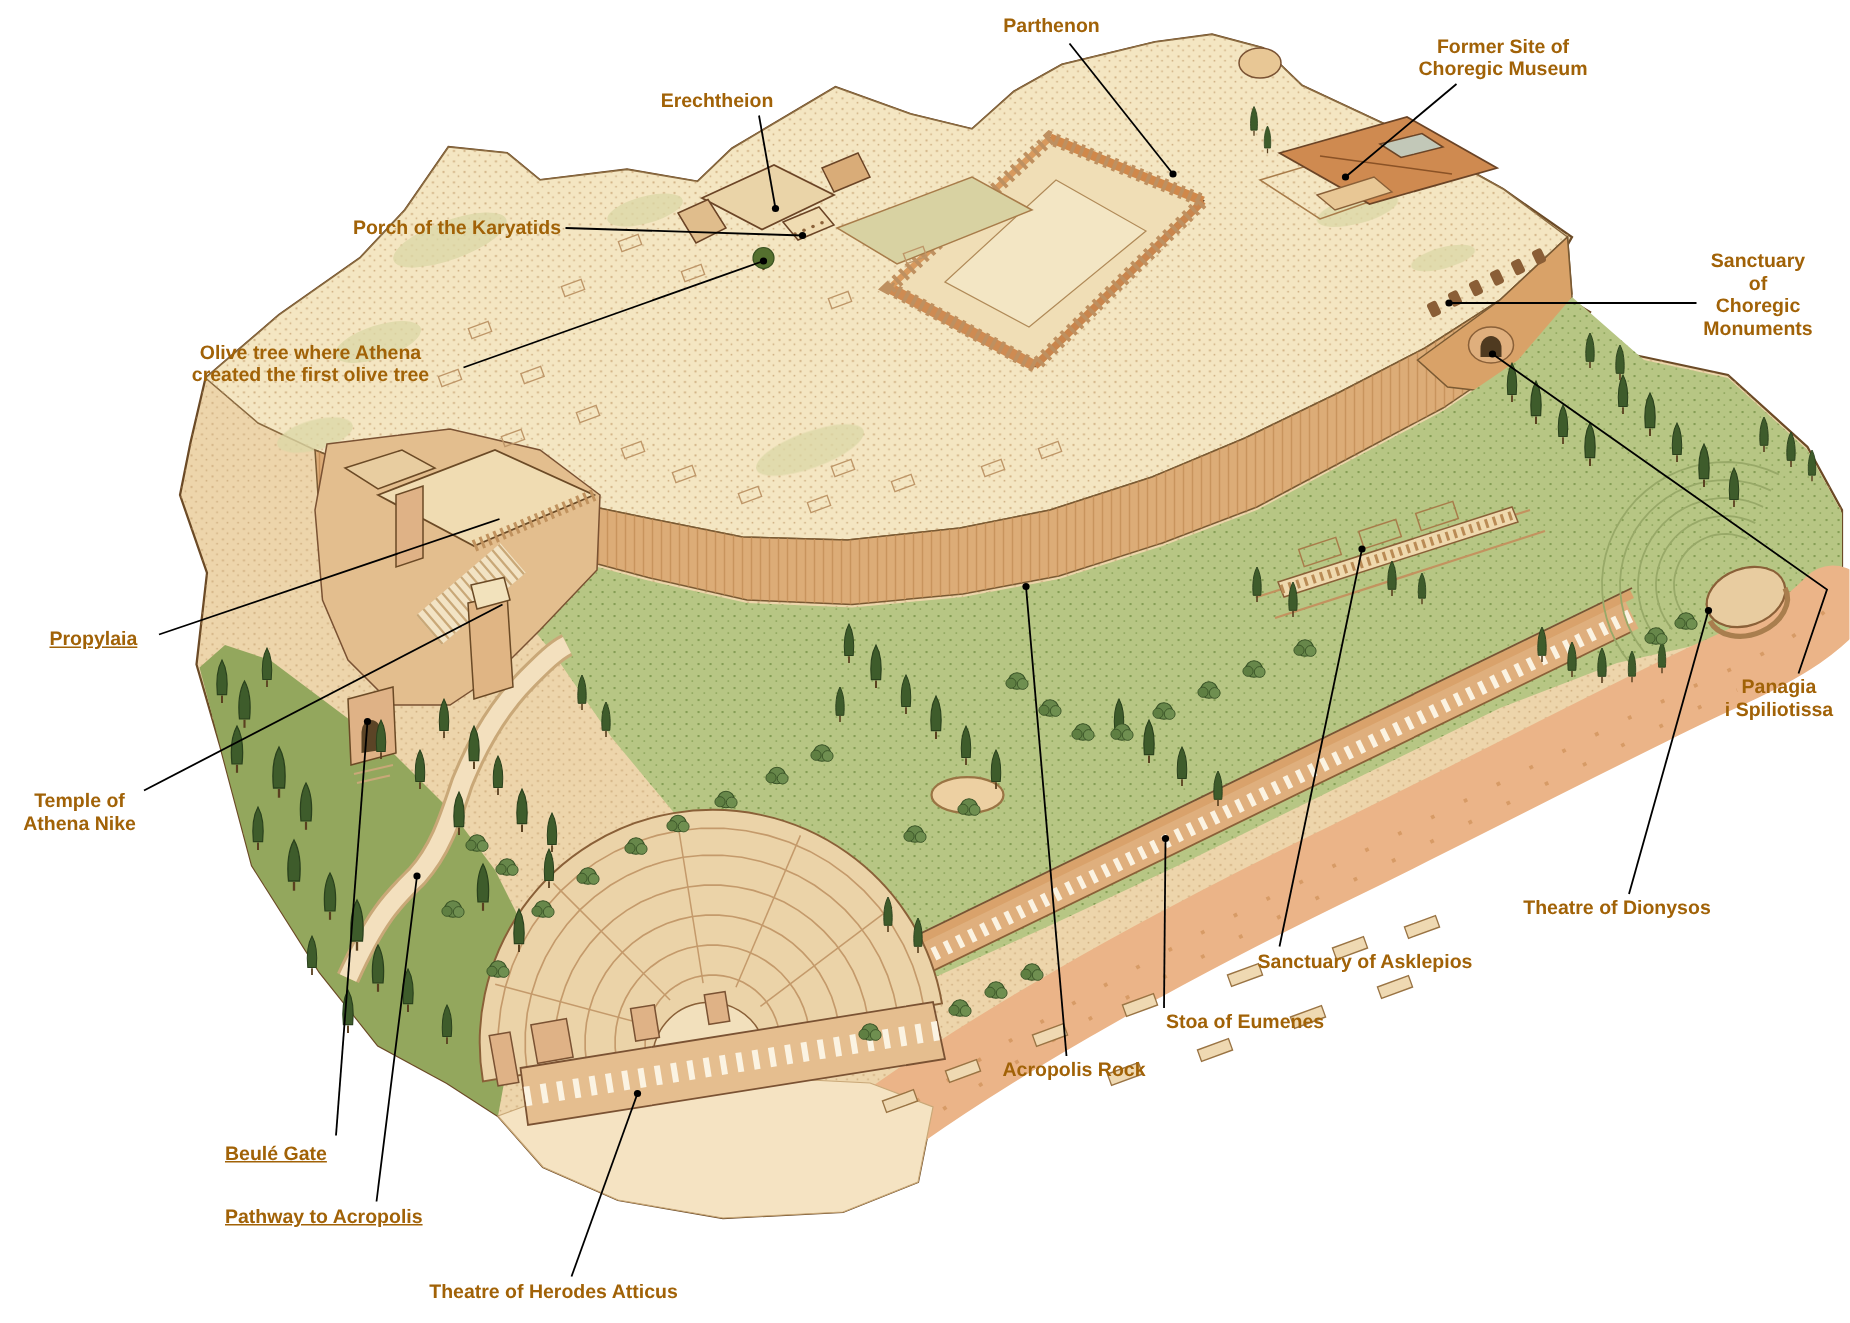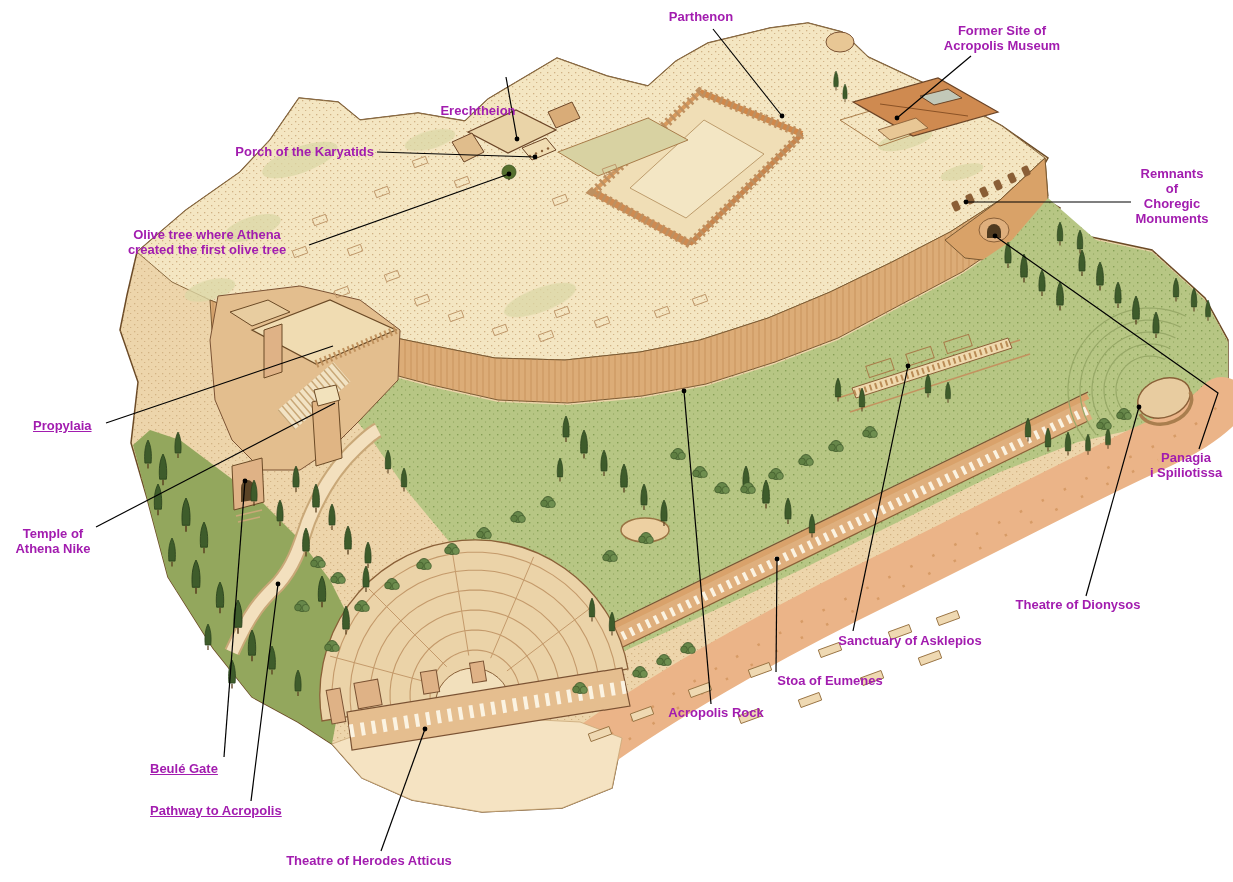--- a/index.html
+++ b/index.html
@@ -1,19 +1,19 @@
 <!DOCTYPE html>
 <html><head>
 <meta charset="utf-8">
 <style>
   html,body{margin:0;padding:0;background:#fff;}
   .stage{position:relative;width:1233px;height:882px;background:#fff;overflow:hidden;
          font-family:"Liberation Sans",sans-serif;}
   .art{position:absolute;left:0;top:0;}
-  .label{position:absolute;font:bold 13px/15px "Liberation Sans",sans-serif;color:#a21caf;
+  .label{position:absolute;font:bold 13px/15px "Liberation Sans",sans-serif;color:#a16207;
          white-space:nowrap;z-index:5;}
   .label.center{transform:translateX(-50%);text-align:center;}
   .label.right{transform:translateX(-100%);text-align:right;}
   .label.left{text-align:left;text-decoration:underline;}
 </style>
 </head>
 <body>
 
 <div class="stage">
 
@@ -449,34 +449,34 @@
         <circle cx="425" cy="729" r="2.4" fill="#000000"></circle>
       </g>
 </svg>
 
 <div id="labels">
       <div class="label center" style="left: 701px; top: 9px;">
         <div>Parthenon</div>
       </div>
       <div class="label center" style="left: 1002px; top: 23px;">
         <div>Former Site of</div>
-        <div>Acropolis Museum</div>
-      </div>
-      <div class="label center" style="left: 478px; top: 59px; margin-top: 44px;">
+        <div>Choregic Museum</div>
+      </div>
+      <div class="label center" style="left: 478px; top: 59px;">
         <div>Erechtheion</div>
       </div>
       <div class="label right" style="left: 374px; top: 144px;">
         <div>Porch of the Karyatids</div>
       </div>
       <div class="label center" style="left: 207px; top: 227px;">
         <div>Olive tree where Athena</div>
         <div>created the first olive tree</div>
       </div>
       <div class="label center" style="left: 1172px; top: 166px;">
-        <div>Remnants</div>
+        <div>Sanctuary</div>
         <div>of</div>
         <div>Choregic</div>
         <div>Monuments</div>
       </div>
       <div class="label left" style="left: 33px; top: 418px;">
         <div>Propylaia</div>
       </div>
       <div class="label center" style="left: 53px; top: 526px;">
         <div>Temple of</div>
         <div>Athena Nike</div>

